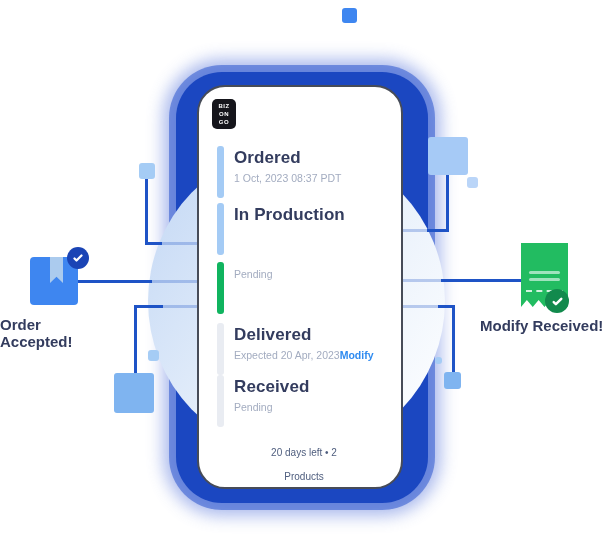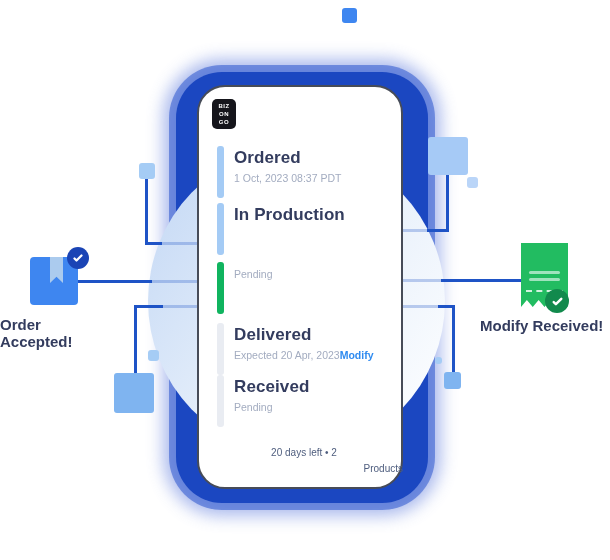--- a/index.html
+++ b/index.html
@@ -126,21 +126,21 @@
 
     <div class="abs t-item" style="top:288px;">
       <div class="t-bar gray"></div>
       <div class="t-body">
         <div class="t-title">Received</div>
         <div class="t-sub">Pending</div>
       </div>
     </div>
 
     <div class="abs s-footer" style="top:360px;">20 days left • 2</div>
-    <div class="abs s-footer" style="top:376px;text-align:right;">Products</div>
+    <div class="abs s-footer" style="top:384px;">Products</div>
   </div>
 
   <div class="abs box-icon">
     <div class="box-ribbon"></div>
   </div>
   <div class="abs badge" style="left:67px;top:247px;width:22px;height:22px;background:var(--badge-blue,#1A44B5);">
     <svg width="12" height="12" viewBox="0 0 24 24">
         <path d="M5 13l4 4 10-10" stroke="#fff" stroke-width="4.5" fill="none" stroke-linecap="round" stroke-linejoin="round"></path>
       </svg>
   </div>

